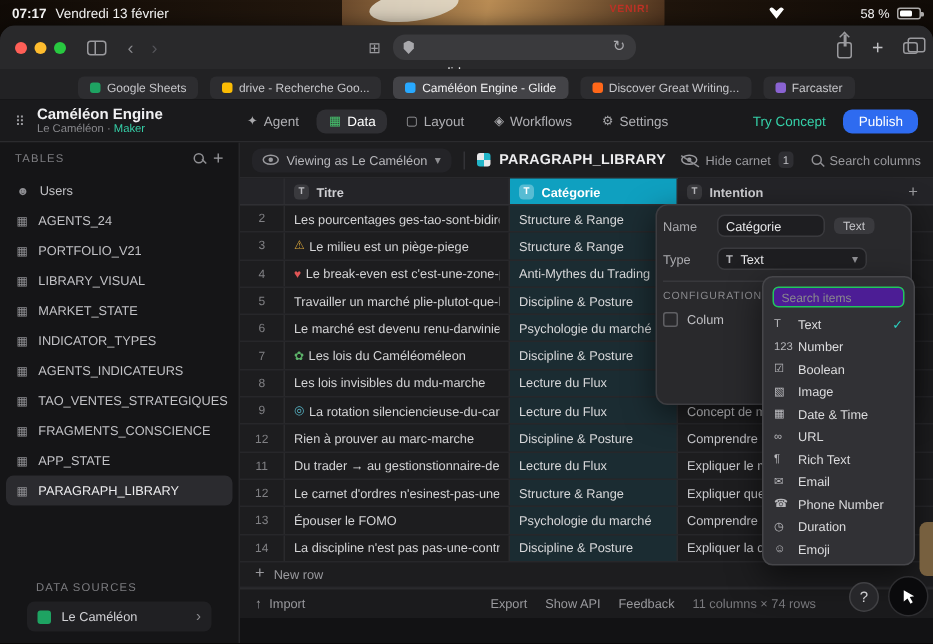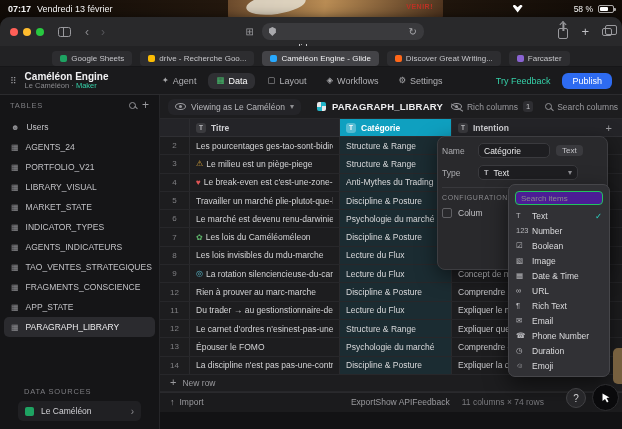--- a/index.html
+++ b/index.html
@@ -133,21 +133,21 @@
   .emoji:empty{display:none;}
   .t-text{overflow:hidden;white-space:nowrap;}
   .newrow{height:17px;display:flex;align-items:center;gap:6px;padding:0 10px;color:#9a9a9e;font-size:8.5px;border-bottom:1px solid #27272a;flex:0 0 auto;}
   .nr-plus{font-size:11px;line-height:1;}
 
   
   .gfooter{height:20px;display:flex;align-items:center;padding:0 78px 0 10px;background:#1b1b1d;border-top:1px solid #2a2a2d;flex:0 0 auto;color:#9a9a9e;font-size:8.5px;}
   .gf-left{display:flex;align-items:center;gap:5px;}
   .imp-arrow{font-size:9px;}
   .gf-right{margin-left:auto;display:flex;align-items:center;gap:12px;white-space:nowrap;}
-  .links-wrap{display:flex;align-items:center;}
+  .links-wrap{display:flex;align-items:center;gap:12px;}
   .gf-link{color:#9a9a9e;}
   .stats{color:#7a7a7e;}
   .void{flex:1;background:#121214;}
 
   
   .popover{position:absolute;left:437px;top:136px;width:171px;height:134px;background:#29292c;border:1px solid #3d3d41;border-radius:8px;z-index:40;box-shadow:0 6px 20px rgba(0,0,0,.5);padding:6px 4px;}
   .po-row{display:flex;align-items:center;gap:6px;margin-bottom:7px;}
   .po-label{width:30px;font-size:8.5px;color:#ababaf;flex:0 0 auto;}
   .po-input{width:72px;height:15px;background:#1e1e21;border:1px solid #3a3a3e;border-radius:5px;color:#e8e8ea;font-size:8.5px;padding:0 5px;font-family:inherit;outline:none;}
   .po-chip{background:#3a3a3e;border-radius:4px;padding:1px 6px;font-size:8px;color:#c6c6ca;}
@@ -283,21 +283,21 @@
             <span class="nav-icon">◈</span>
             <span>Workflows</span>
           </div>
 
           <div class="nav-item">
             <span class="nav-icon">⚙</span>
             <span>Settings</span>
           </div>
         </div>
       <div class="hright">
-        <span class="try-biz">Try Feedback</span>
+        <span class="try-biz">Try Concept</span>
         <button class="publish">Publish</button>
       </div>
     </div>
 
     <div class="appbody">
 
       <aside class="sidebar">
         <div class="sb-head">
           <span class="sb-title">TABLES</span>
           <span class="mag"></span>
@@ -379,21 +379,21 @@
             <span class="chev">▾</span>
           </div>
           <span class="vdiv"></span>
           <div class="ttl">
             <span class="tt-icon"></span>
             <span class="tt-label">PARAGRAPH_LIBRARY</span>
           </div>
           <div class="dt-right">
             <div class="dt-item">
               <span class="eye off"></span>
-              <span>Rich columns</span>
+              <span>Hide carnet</span>
               <span class="badge">1</span>
             </div>
             <div class="dt-item">
               <span class="mag"></span>
               <span>Search columns</span>
             </div>
 
           </div>
         </div>
 

